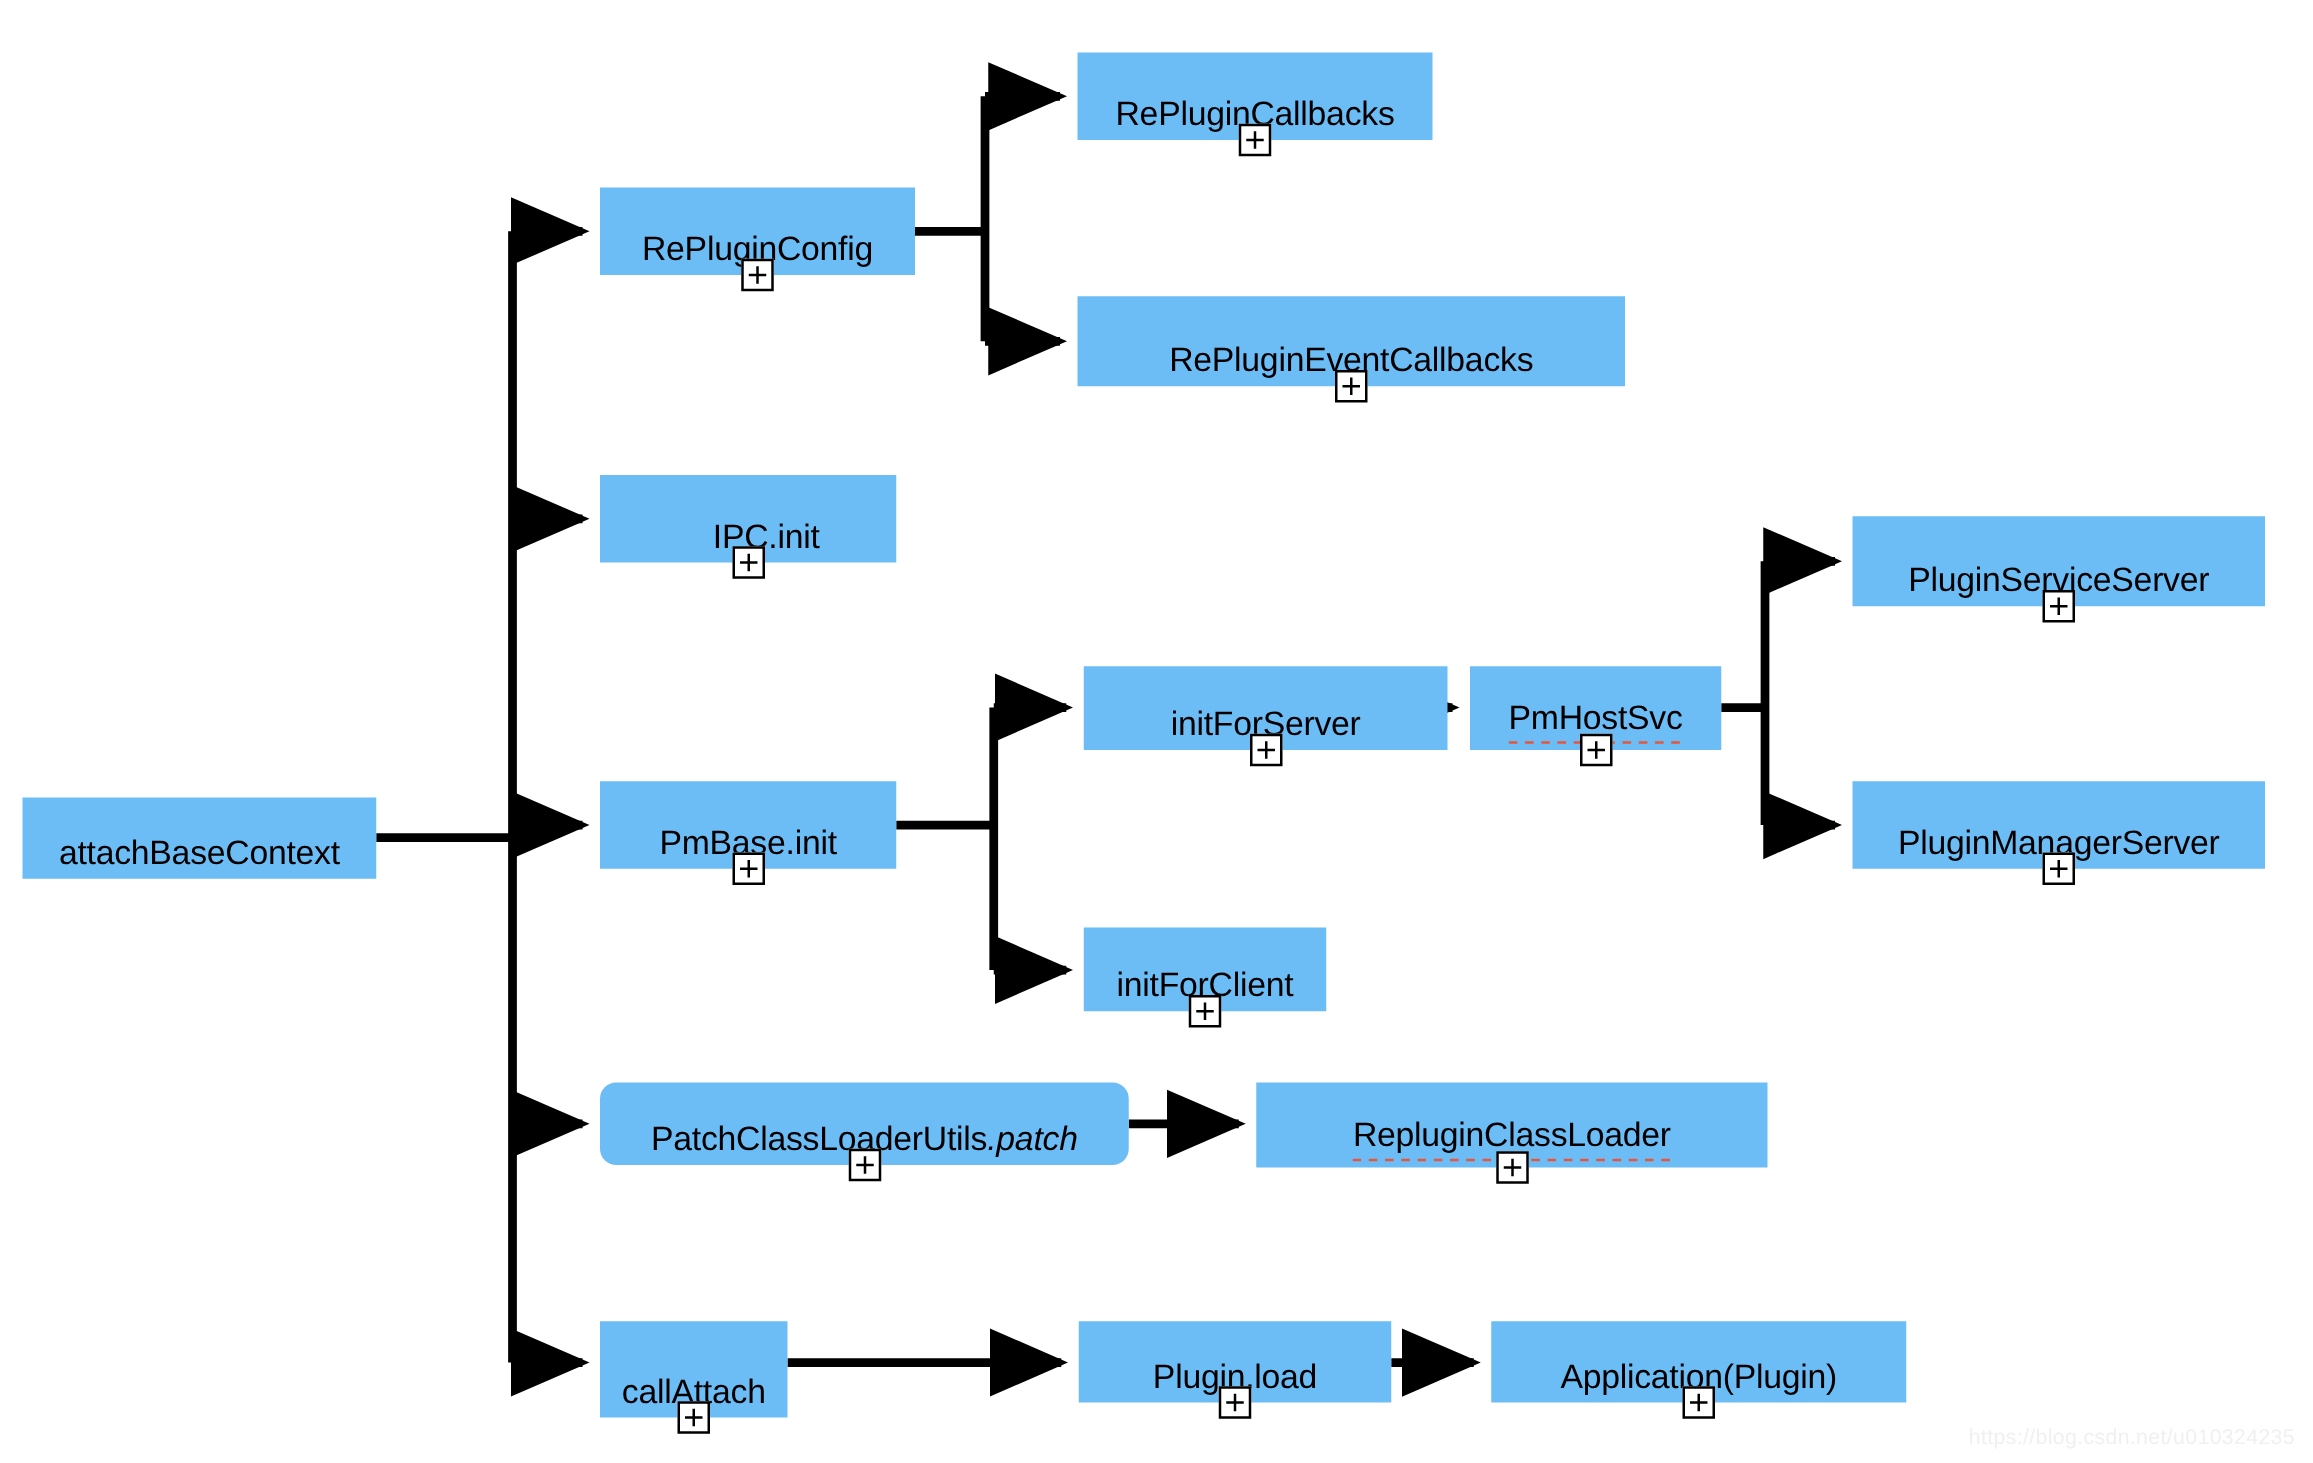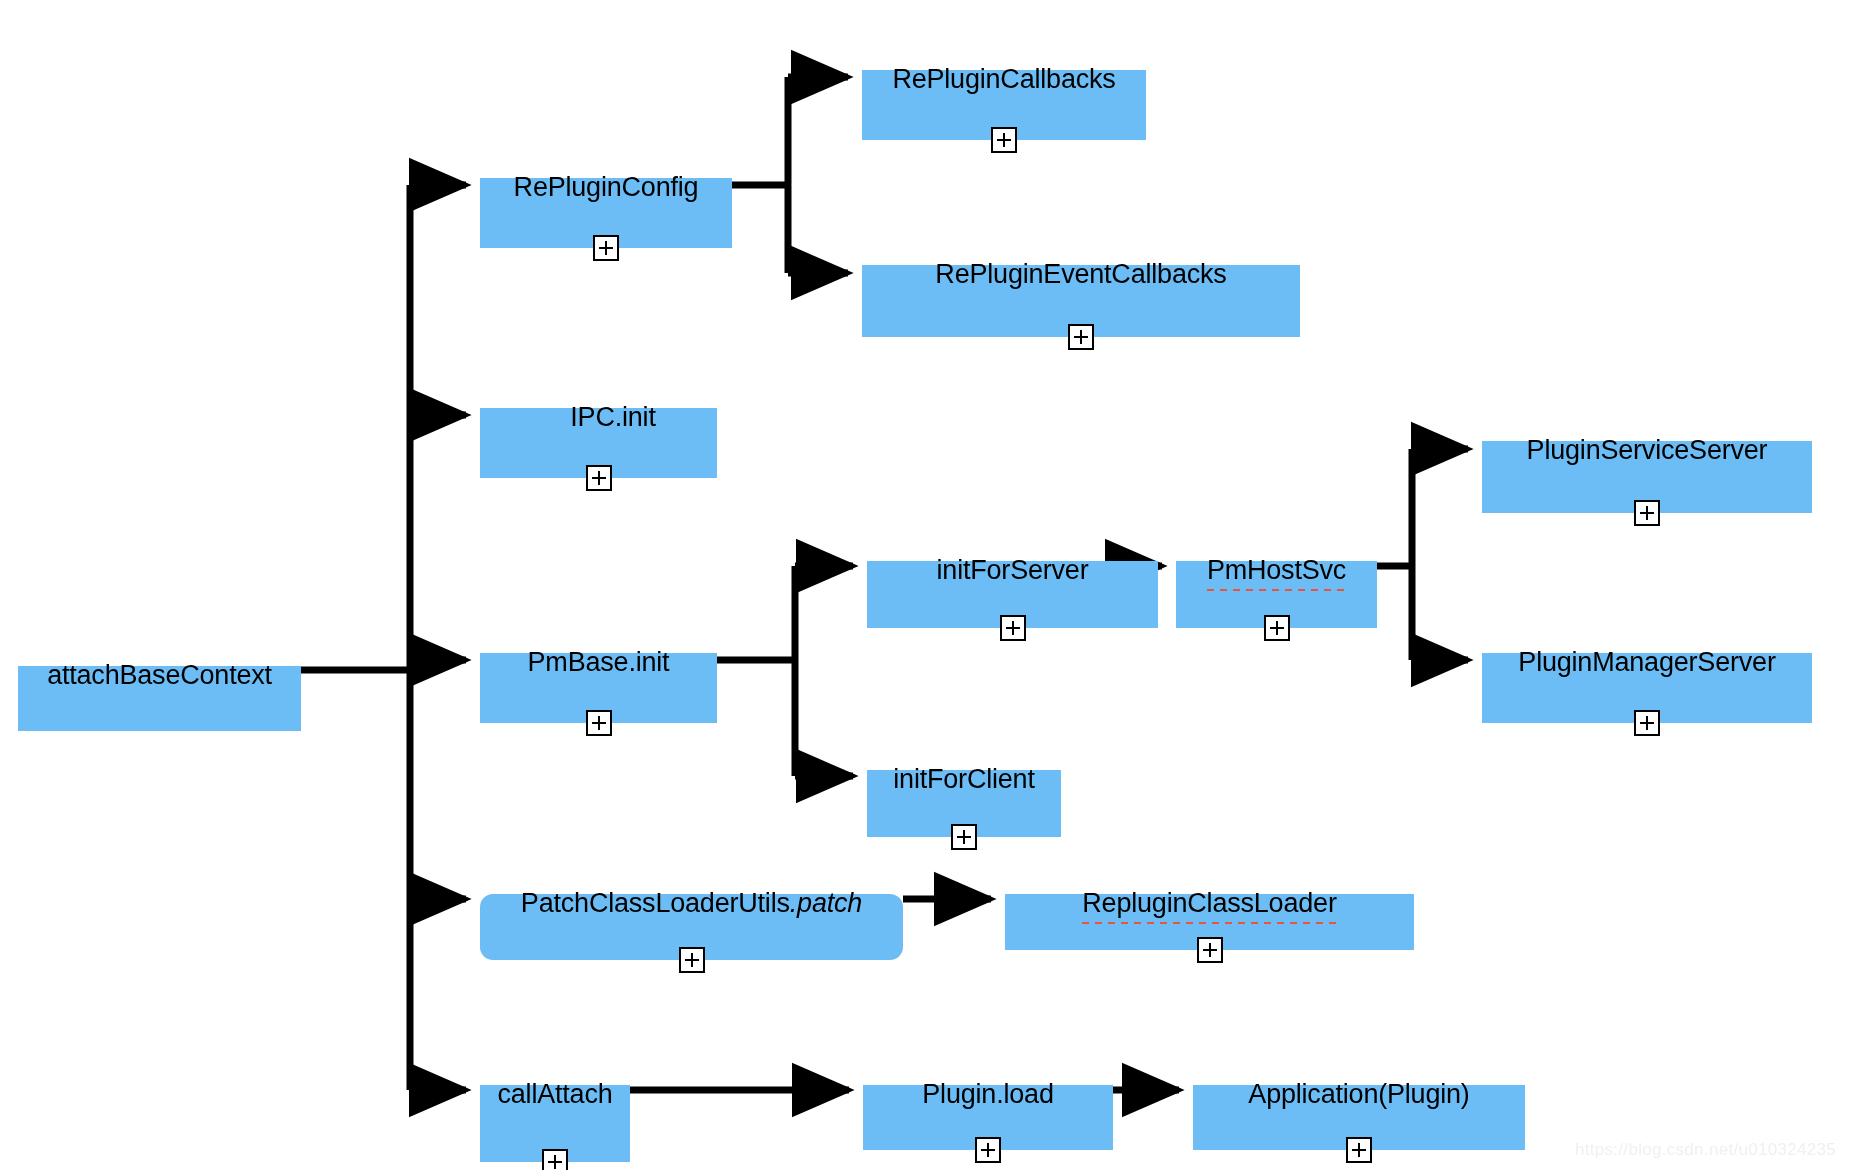--- a/index.html
+++ b/index.html
@@ -24,30 +24,29 @@
     top: 0;
     width: 1850px;
     height: 1170px;
     pointer-events: none;
   }
   .node {
     position: absolute;
     background: #6CBDF5;
     box-sizing: border-box;
     display: flex;
-    align-items: flex-start;
+    align-items: flex-end;
     justify-content: center;
     color: #000000;
     font-family: "Liberation Sans", sans-serif;
     font-size: 27px;
     line-height: 1.1;
     letter-spacing: -0.2px;
     white-space: nowrap;
     user-select: none;
-    margin-top: 28px;
   }
   .node .label {
     position: relative;
     display: inline-block;
     transform: translateY(-5px);
   }
   .node.misspelled .label {
     background-image: repeating-linear-gradient(
         to right,
         #e8553c 0px, #e8553c 7px,
@@ -204,21 +203,21 @@
   <div class="node" style="left:1482px; top:625px; width:330px; height:70px;">
     <span class="label">PluginManagerServer</span>
     <span class="expander"></span>
   </div>
 
   <div class="node" style="left:480px; top:866px; width:423px; height:66px;border-radius:13px;">
     <span class="label"><span>PatchClassLoaderUtils</span><span class="italic">.patch</span></span>
     <span class="expander"></span>
   </div>
 
-  <div class="node misspelled" style="left:1005px; top:866px; width:409px; height:56px;">
+  <div class="node misspelled" style="left:1005px; top:866px; width:409px; height:68px;">
     <span class="label">RepluginClassLoader</span>
     <span class="expander"></span>
   </div>
 
   <div class="node" style="left:480px; top:1057px; width:150px; height:77px;">
     <span class="label">callAttach</span>
     <span class="expander"></span>
   </div>
 
   <div class="node" style="left:863px; top:1057px; width:250px; height:65px;">

